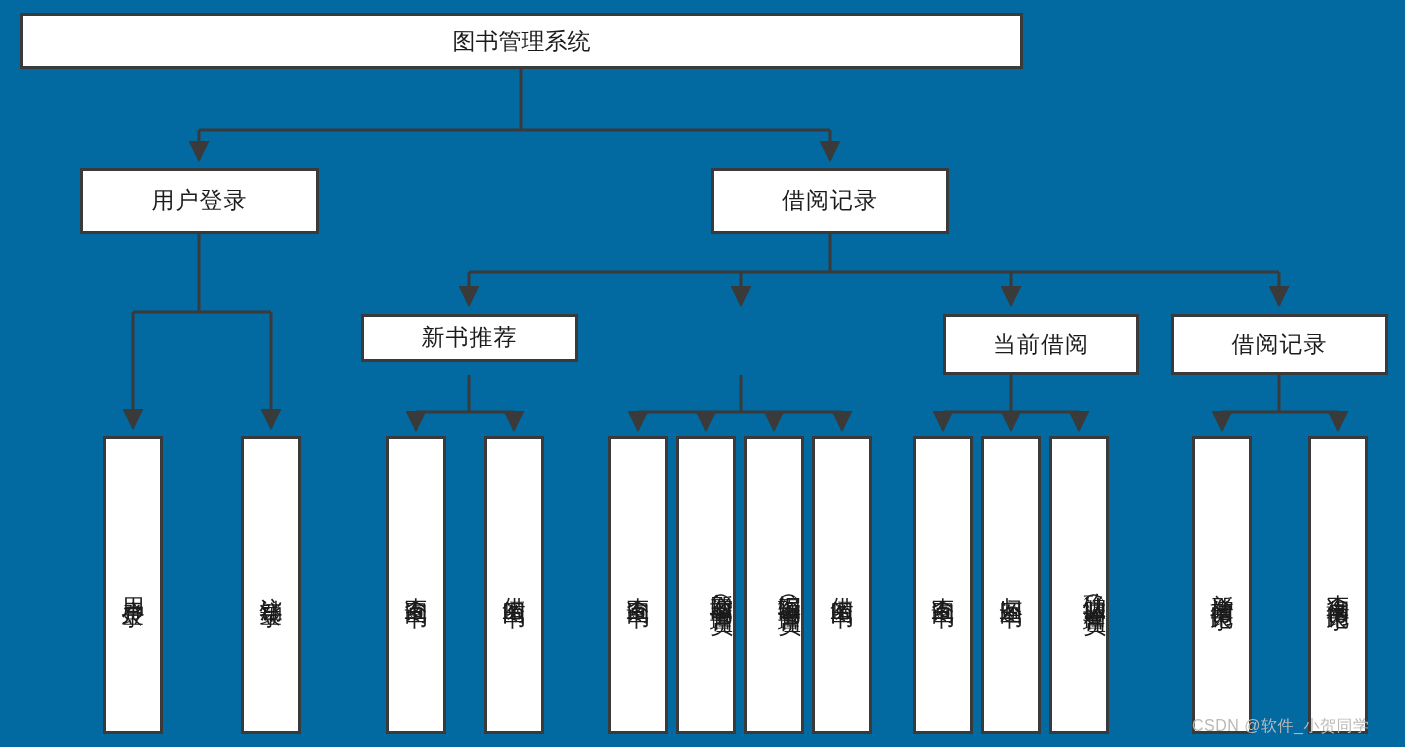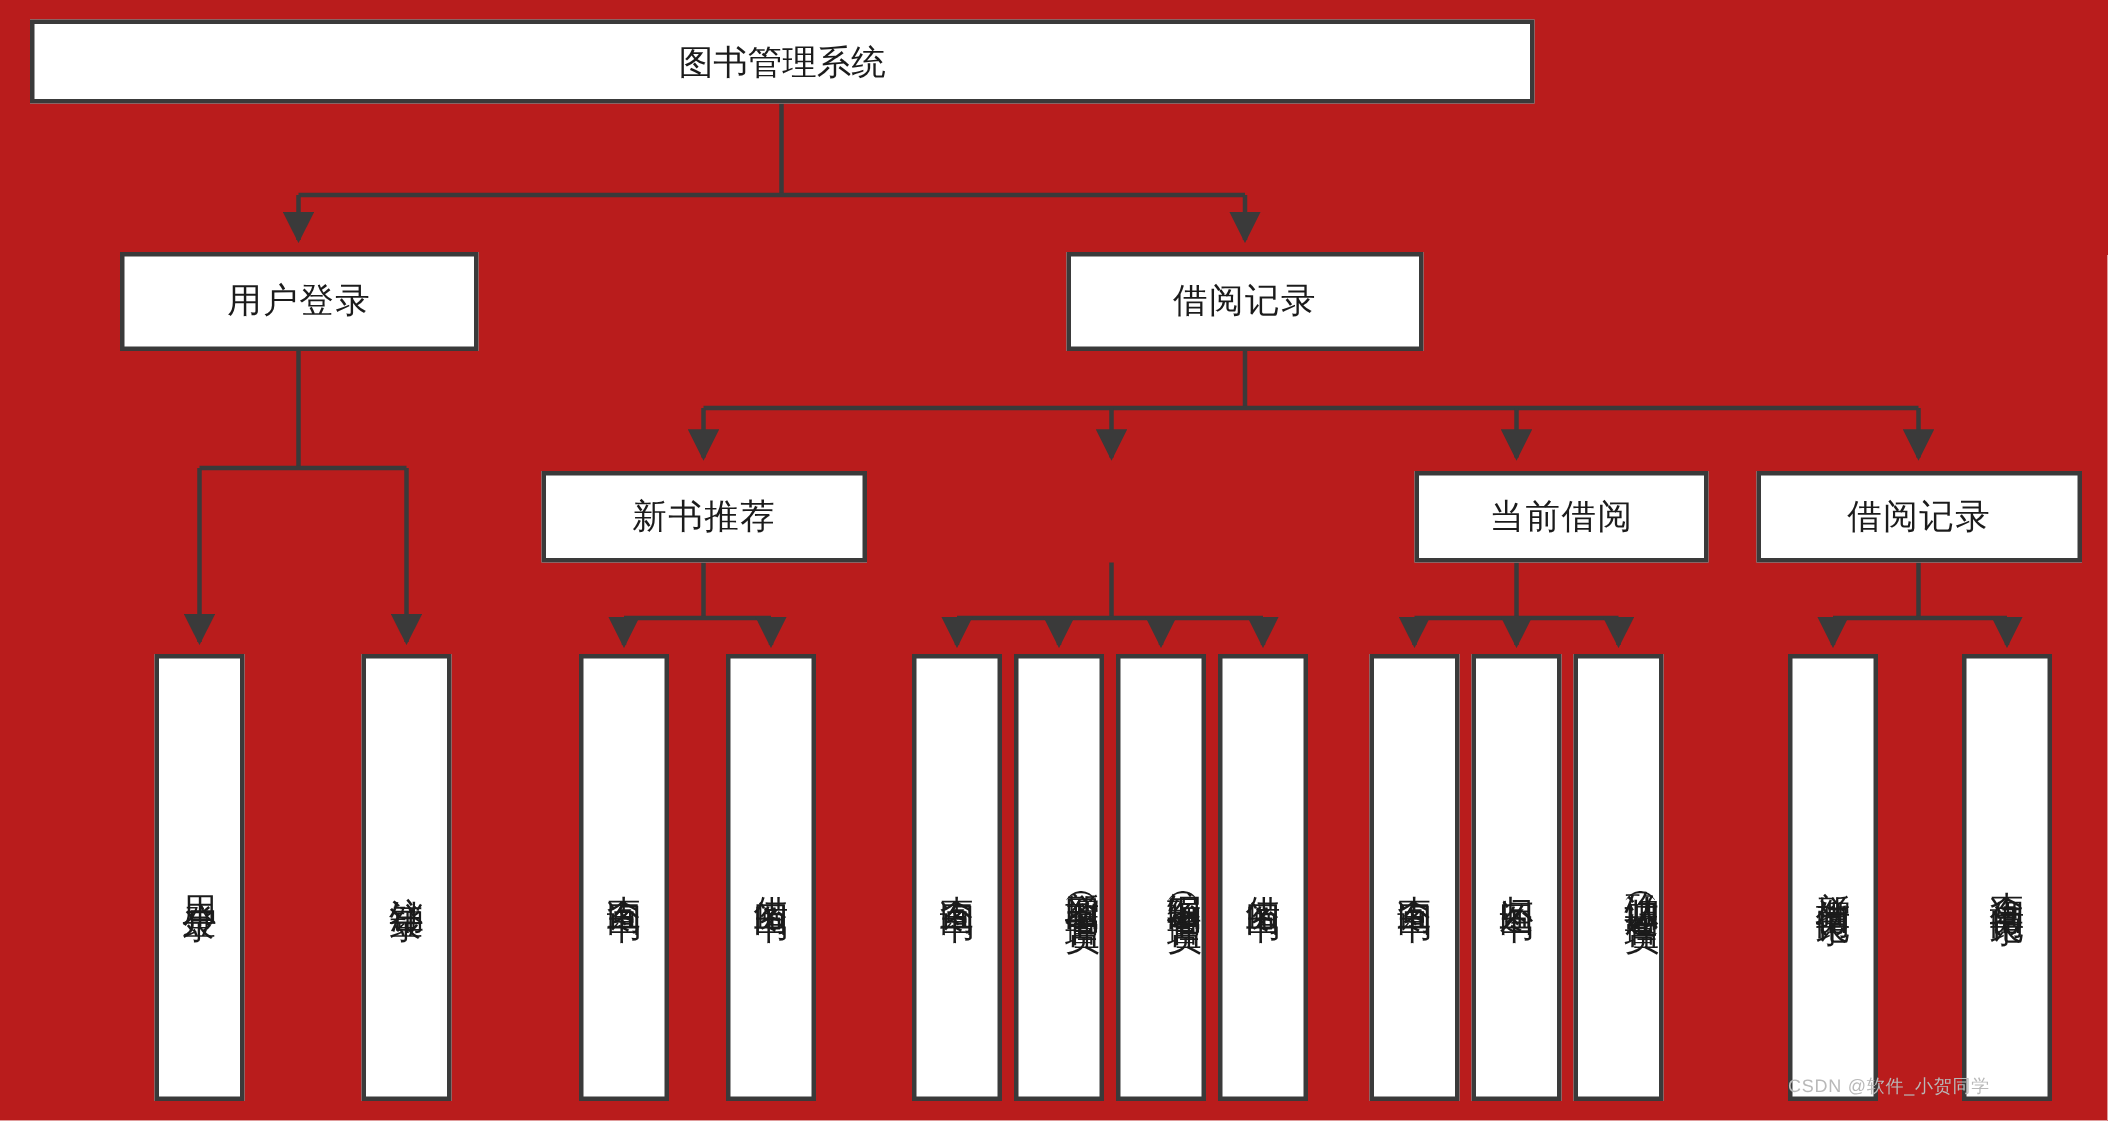--- a/index.html
+++ b/index.html
@@ -7,21 +7,21 @@
     padding: 0;
     background: #ffffff;
   }
   body {
     font-family: "Liberation Sans", "DejaVu Sans", sans-serif;
   }
   #diagram-root {
     position: relative;
     width: 1405px;
     height: 747px;
-    background: #b91c1c;
+    background: #0369a1;
     overflow: hidden;
   }
   #diagram-svg {
     position: absolute;
     left: 0;
     top: 0;
   }
   .node-box {
     position: absolute;
     box-sizing: border-box;
@@ -54,21 +54,21 @@
     align-items: center;
     padding-top: 0;
   }
   .node-v .vtext {
     writing-mode: vertical-rl;
     text-orientation: upright;
     white-space: nowrap;
   }
   .watermark {
     position: absolute;
-    font-size: 12px;
+    font-size: 16px;
     color: #b9b9b9;
     white-space: nowrap;
     letter-spacing: 0.5px;
   }
 </style>
 </head>
 <body>
 
 <div id="diagram-root">
 
@@ -126,21 +126,21 @@
     <span>图书管理系统</span>
   </div>
 
   <div class="node-box node-h" style="left:80px; top:168px; width:239px; height:66px;">
     <span>用户登录</span>
   </div>
   <div class="node-box node-h" style="left:711px; top:168px; width:238px; height:66px;">
     <span>借阅记录</span>
   </div>
 
-  <div class="node-box node-h" style="left:361px; top:314px; width:217px; height:61px;">
+  <div class="node-box node-h" style="left:361px; top:314px; width:217px; height:48px;">
     <span>新书推荐</span>
   </div>
   <div class="node-box node-h" style="left:902px; top:314px; width:196px; height:61px;margin-left:41px;">
     <span>当前借阅</span>
   </div>
   <div class="node-box node-h" style="left:1171px; top:314px; width:217px; height:61px;">
     <span>借阅记录</span>
   </div>
 
   <div class="node-box node-v v-center" style="left:103px; top:436px; width:60px; height:298px;">

